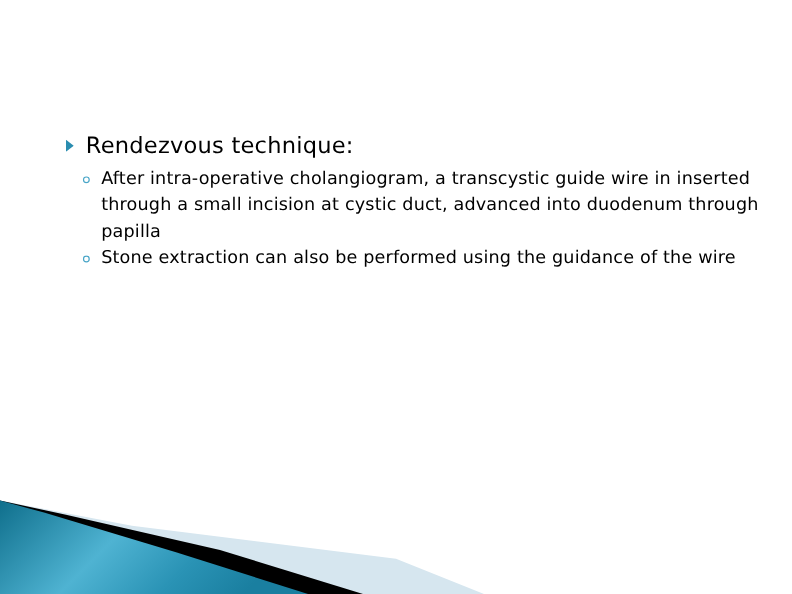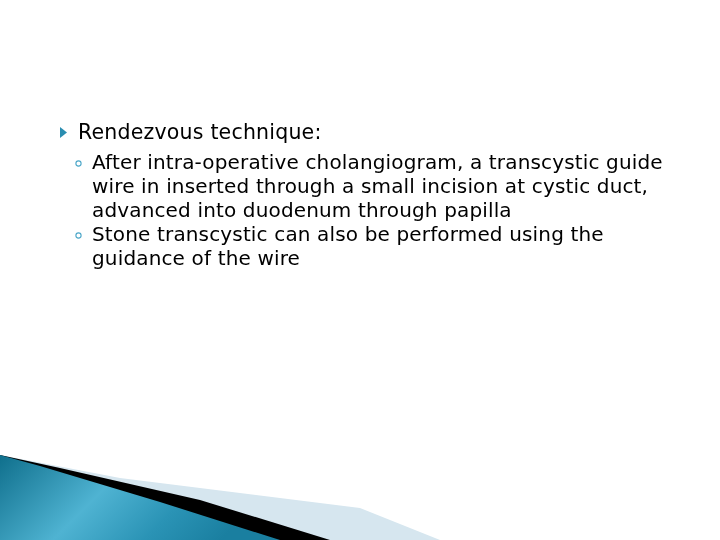--- a/index.html
+++ b/index.html
@@ -44,21 +44,21 @@
       position: absolute;
       left: 2px;
       top: 9px;
     }
     .sublist {
       margin-left: 16px;
     }
     .l2 {
       display: flex;
       align-items: flex-start;
-      font-size: 20px;
+      font-size: 16px;
       line-height: 24px;
       letter-spacing: 0.15px;
     }
     .l2 .bullet {
       width: 18px;
       flex: 0 0 18px;
       position: relative;
       height: 24px;
     }
     .l2 .bullet svg {
@@ -101,21 +101,21 @@
             </svg>
         </span>
         <span class="text">After intra-operative cholangiogram, a transcystic guide wire in inserted through a small incision at cystic duct, advanced into duodenum through papilla</span>
       </div>
       <div class="l2">
         <span class="bullet">
           <svg width="7" height="7" viewBox="0 0 7 7">
               <circle cx="3.5" cy="3.5" r="2.6" fill="none" stroke="#4aa6c8" stroke-width="1.1"></circle>
             </svg>
         </span>
-        <span class="text">Stone transcystic can also be performed using the guidance of the wire</span>
+        <span class="text">Stone extraction can also be performed using the guidance of the wire</span>
       </div>
     </div>
   </div>
 
   <svg class="decor" viewBox="0 0 720 540" width="720" height="540">
     <defs>
       <linearGradient id="tealGrad" x1="0" y1="0" x2="1" y2="0.3">
         <stop offset="0" stop-color="#0f6f8c"></stop>
         <stop offset="0.45" stop-color="#4fb3d2"></stop>
         <stop offset="0.75" stop-color="#2a93b5"></stop>

